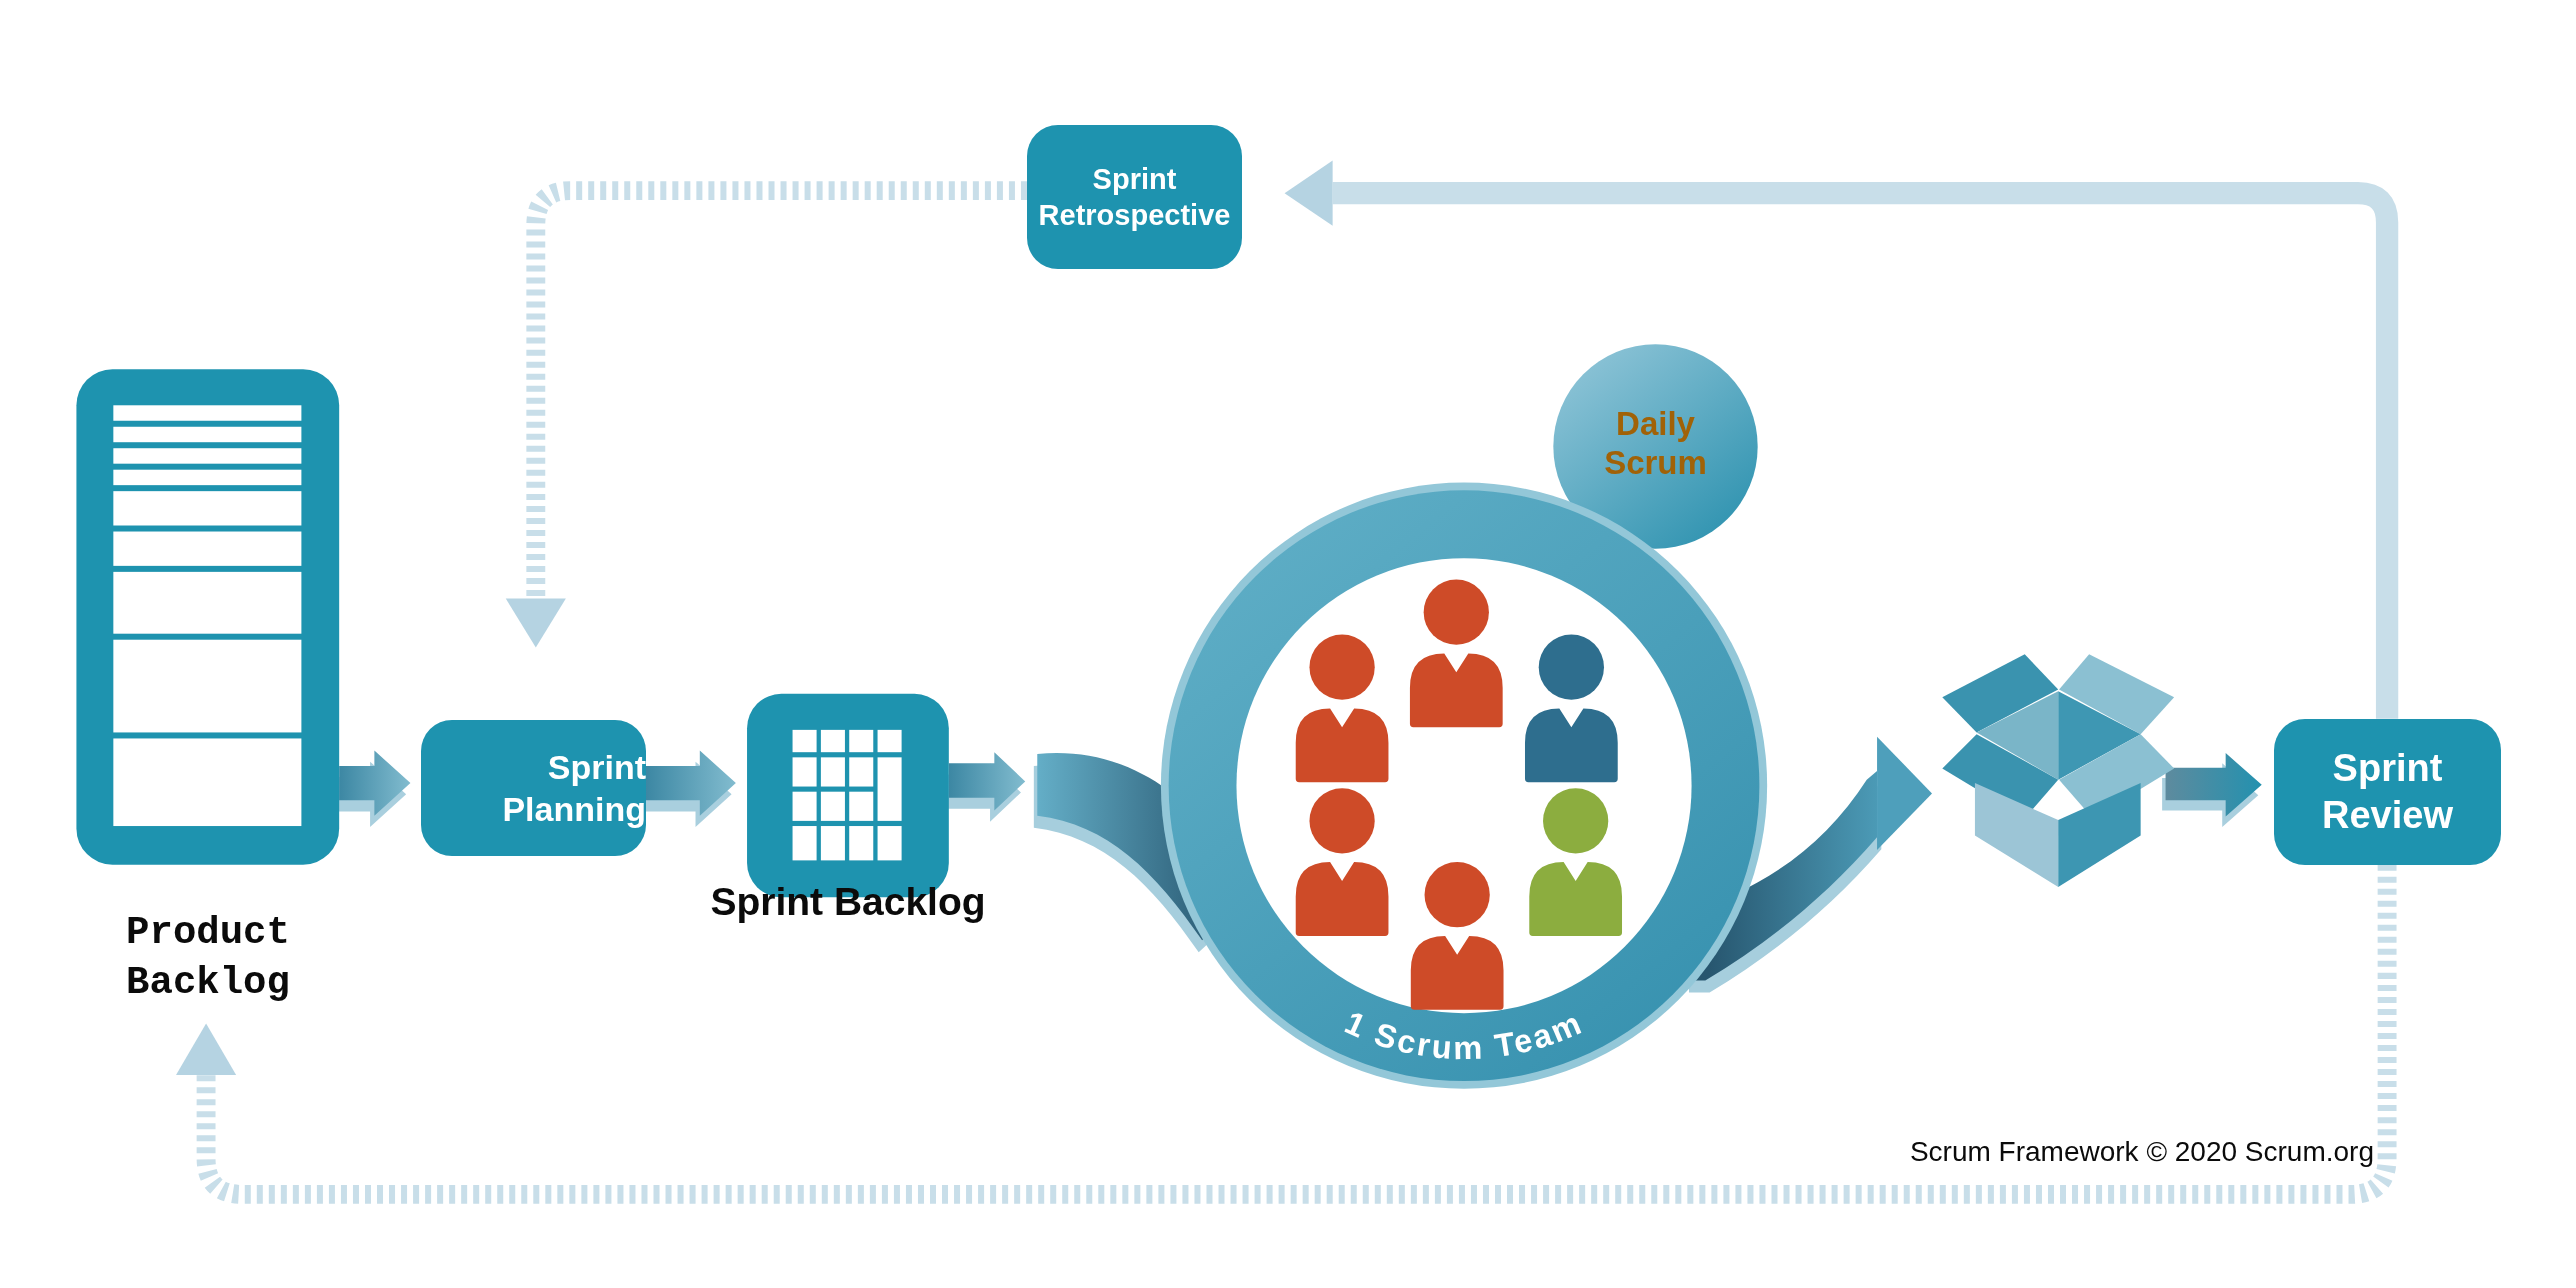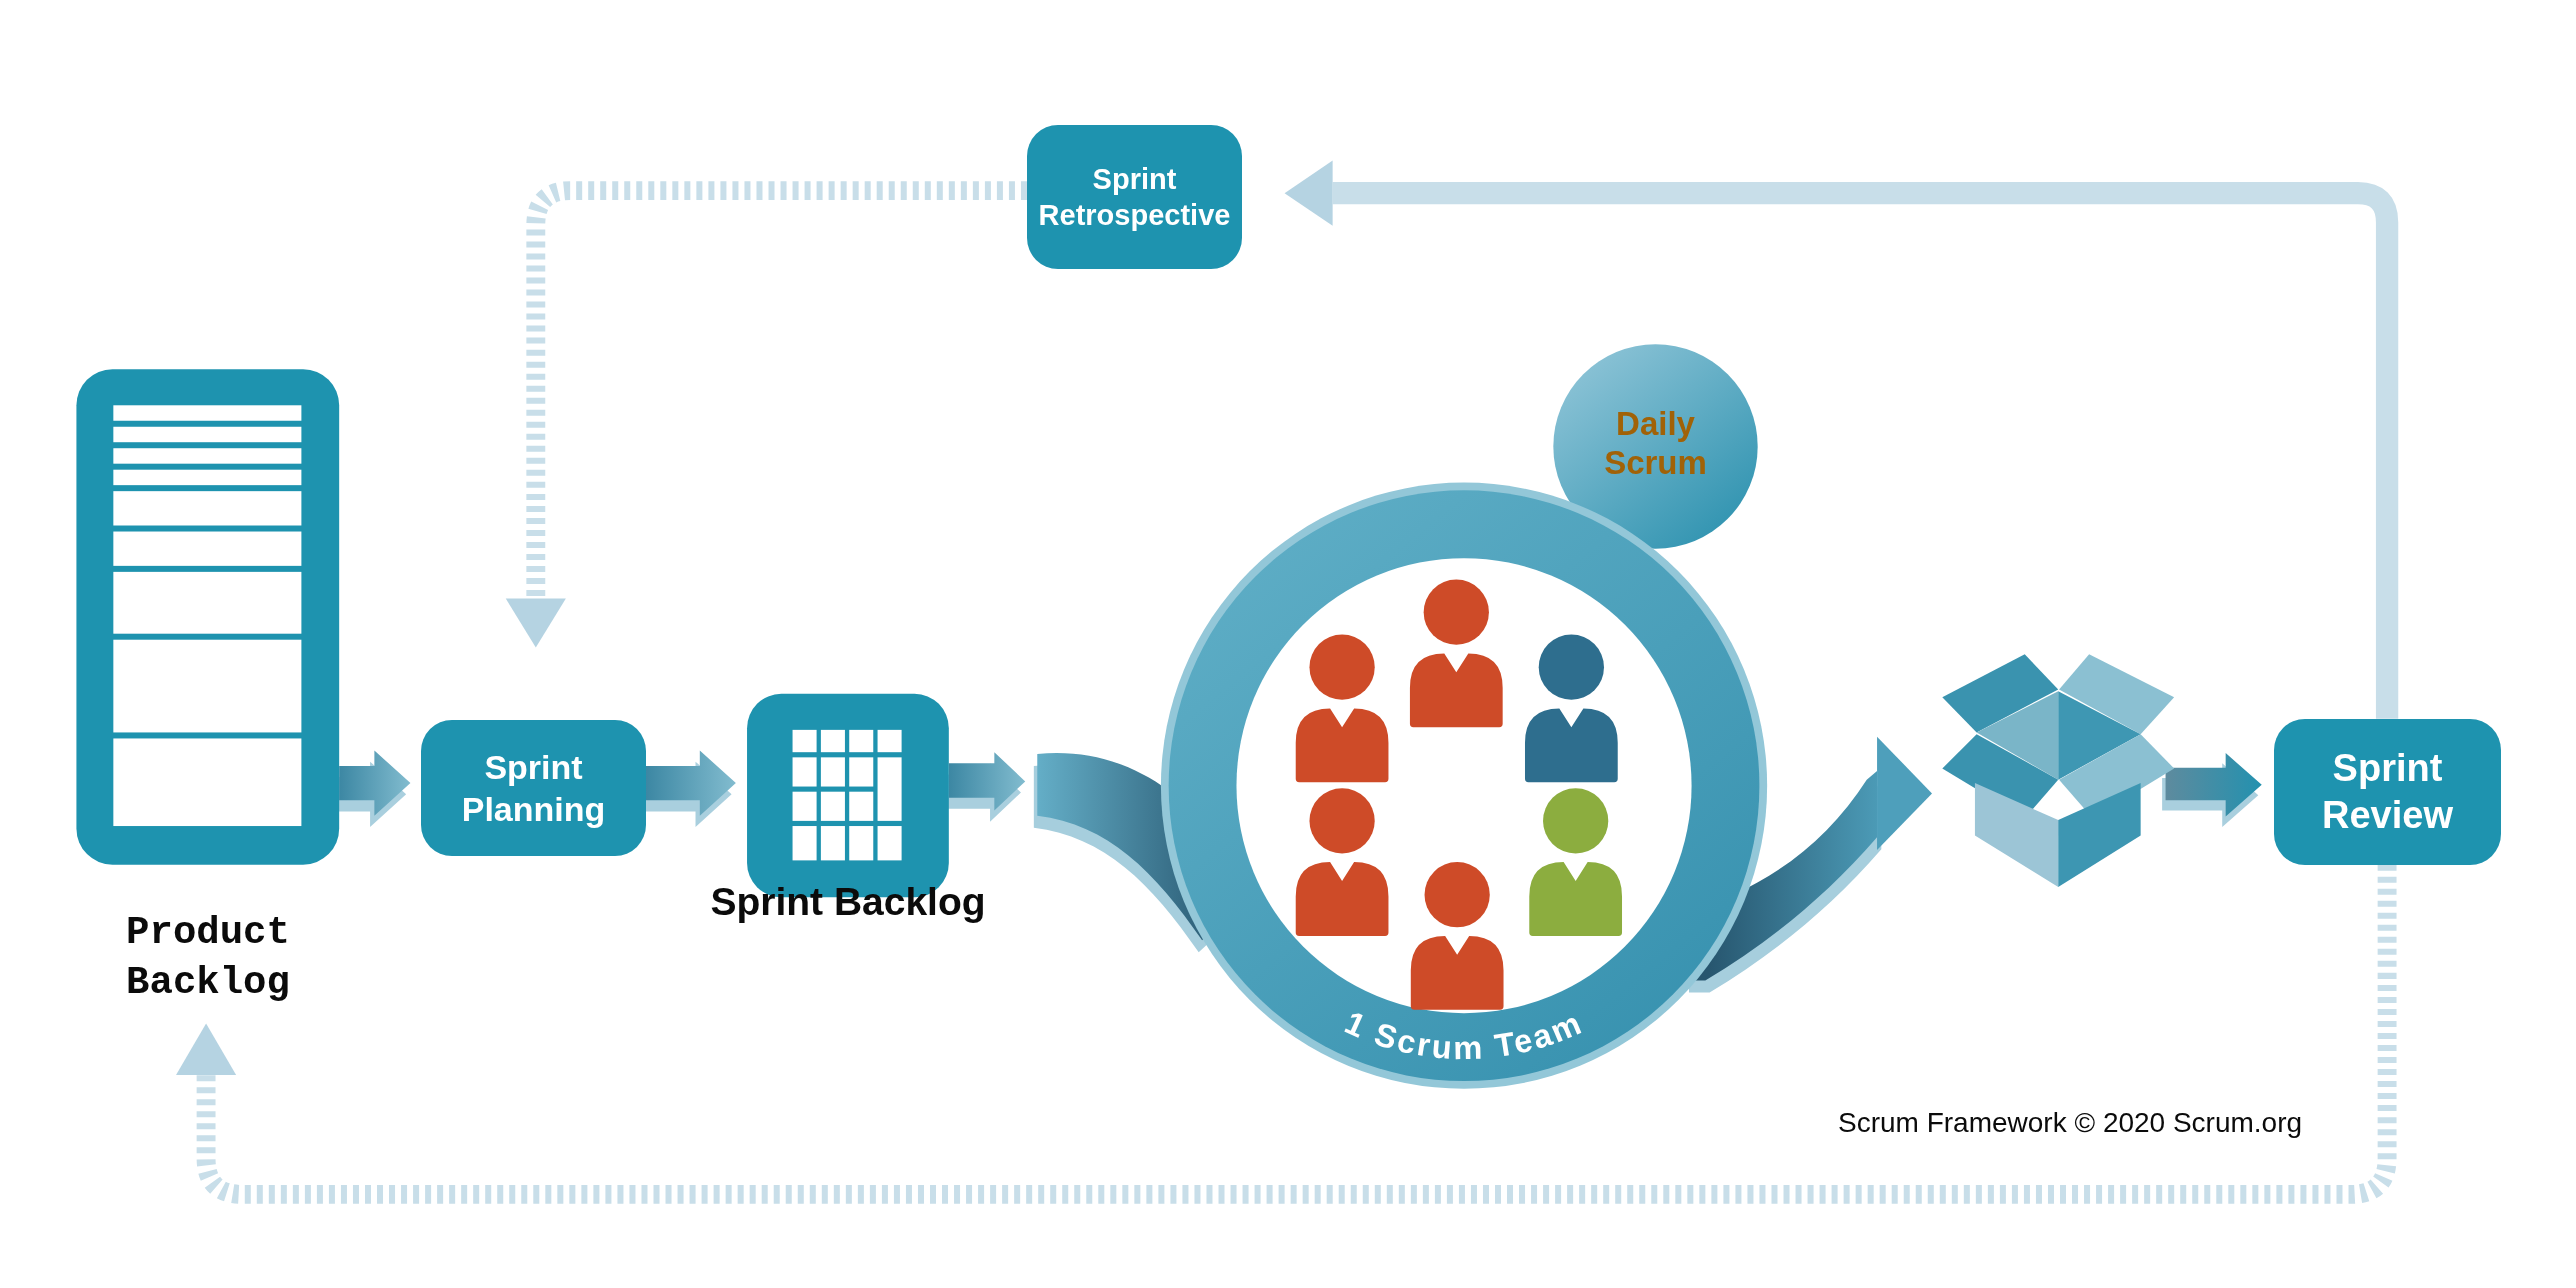--- a/index.html
+++ b/index.html
@@ -2,31 +2,31 @@
 <html style="font-size:13.7px"><head>
 <meta charset="utf-8">
 <style>
   html,body{margin:0;padding:0;background:#fff;}
   .stage{position:relative;width:2576px;height:1288px;background:#ffffff;overflow:hidden;
          font-family:"Liberation Sans","DejaVu Sans",sans-serif;}
   .stage svg{position:absolute;left:0;top:0;}
   .node-box{position:absolute;background:#1E93AF;border-radius:31px;color:#ffffff;
             display:flex;align-items:center;justify-content:center;text-align:center;
             font-weight:bold;line-height:1.25;}
-  .box-sprint-planning{left:421px;top:720px;width:225px;height:136px;font-size:34px;}
+  .box-sprint-planning{left:421px;top:720px;width:225px;height:136px;font-size:34px;text-align:right;}
   .box-sprint-review{left:2274px;top:719px;width:227px;height:146px;font-size:38px;}
   .box-sprint-retrospective{left:1027px;top:125px;width:215px;height:144px;font-size:29px;padding:0 16px;box-sizing:border-box;}
   .diagram-label{position:absolute;color:#0b0b0b;font-weight:bold;font-size:39px;line-height:50px;
                  text-align:center;}
   .label-product-backlog{left:62px;top:908px;width:292px;font-family:Liberation Mono, monospace;}
   .label-sprint-backlog{left:702px;top:877px;width:292px;}
   .label-increment{left:1912px;top:915px;width:292px;}
   .daily-scrum-text{position:absolute;left:1578px;top:404px;width:155px;color:#a16207;
                     font-weight:bold;font-size:33px;line-height:39px;text-align:center;}
-  .copyright{position:absolute;left:1838px;top:1107px;width:536px;text-align:left;
+  .copyright{position:absolute;left:1838px;top:1136px;width:536px;text-align:right;
              color:#0b0b0b;font-size:28px;font-weight:normal;}
 </style>
 </head>
 <body>
 
 <div class="stage">
 
 <svg width="2576" height="1288" viewBox="0 0 3000 1500">
   <defs>
     <linearGradient id="ringGrad" gradientUnits="userSpaceOnUse" x1="1450" y1="600" x2="1980" y2="1260">

